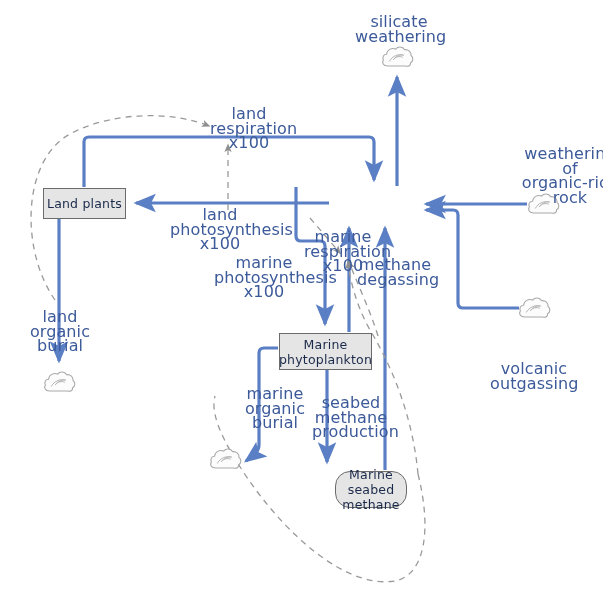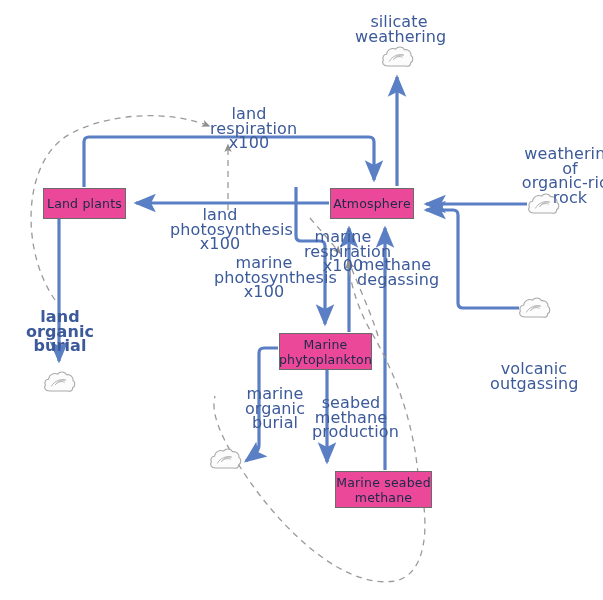--- a/index.html
+++ b/index.html
@@ -18,21 +18,21 @@
   #diagram-svg {
     position: absolute;
     left: 0;
     top: 0;
     width: 603px;
     height: 600px;
   }
   .node-box {
     position: absolute;
     box-sizing: border-box;
-    background: #ec4899;
+    background: #e5e5e5;
     border: 1.5px solid #6b6b6b;
     color: #1b2a4a;
     display: flex;
     align-items: center;
     justify-content: center;
     text-align: center;
     font-size: 12.5px;
     line-height: 15px;
     letter-spacing: 0.2px;
     z-index: 5;
@@ -125,30 +125,27 @@
     <use href="#cloud-shape"></use>
   </svg>
   <svg style="position:absolute;left:209px;top:447px;width:33px;height:24px;" viewBox="0 0 33 23">
     <use href="#cloud-shape"></use>
   </svg>
 
   <div class="node-box" style="left:43px;top:188px;width:83px;height:31px;">
     <span>Land plants</span>
   </div>
 
-  <div class="node-box" style="left:330px;top:188px;width:84px;height:31px;">
-    <span>Atmosphere</span>
-  </div>
 
   <div class="node-box" style="left:279px;top:333px;width:93px;height:37px;">
     <span style="white-space:pre-line;">Marine
 phytoplankton</span>
   </div>
 
-  <div class="node-box" style="left:335px;top:471px;width:97px;height:37px;">
+  <div class="node-box" style="left:335px;top:471px;width:72px;height:37px;border-radius:15px;">
     <span style="white-space:pre-line;">Marine seabed
 methane</span>
   </div>
 
   <div class="flow-label" style="left:355px;top:15px;width:88px;">silicate
 weathering</div>
 
   <div class="flow-label" style="left:516px;top:147px;width:108px;">weathering of
 organic-rich
 rock</div>
@@ -168,21 +165,21 @@
   <div class="flow-label" style="left:304px;top:230px;width:78px;">marine
 respiration
 x100</div>
 
   <div class="flow-label" style="left:357px;top:258px;width:76px;">methane
 degassing</div>
 
   <div class="flow-label" style="left:490px;top:322px;width:88px;margin-top:40px;">volcanic
 outgassing</div>
 
-  <div class="flow-label" style="left:15px;top:310px;width:90px;font-weight:bold;">land organic
+  <div class="flow-label" style="left:15px;top:310px;width:90px;">land organic
 burial</div>
 
   <div class="flow-label" style="left:208px;top:387px;width:106px;margin-left:14px;">marine organic
 burial</div>
 
   <div class="flow-label" style="left:312px;top:396px;width:78px;">seabed
 methane
 production</div>
 
 </div>

